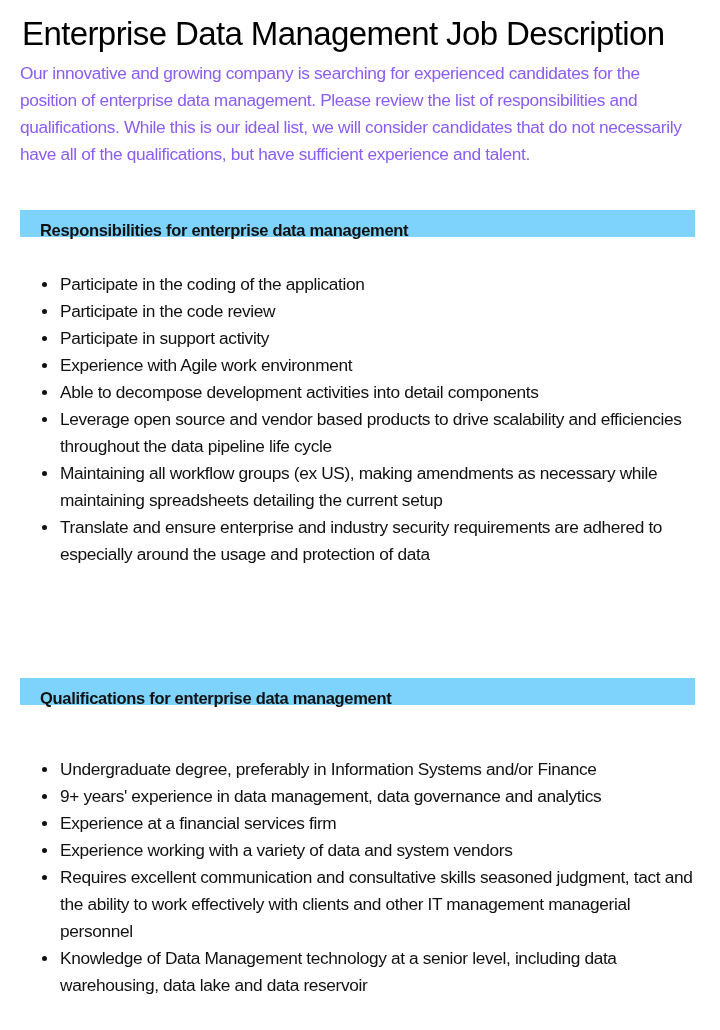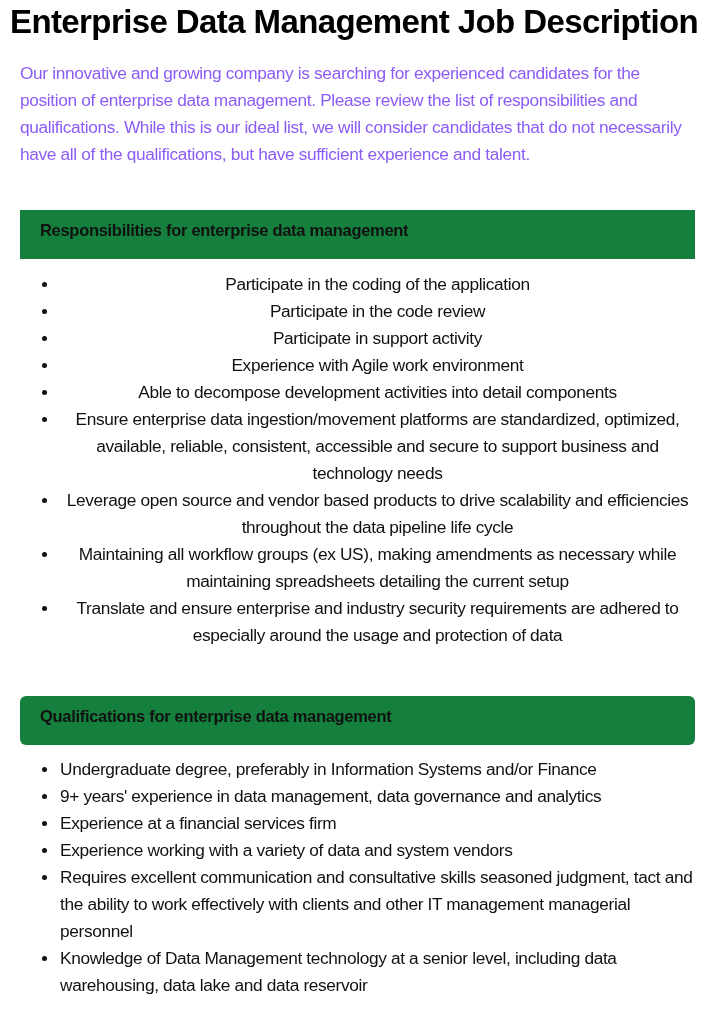--- a/index.html
+++ b/index.html
@@ -5,48 +5,48 @@
   html, body { margin: 0; padding: 0; background: #ffffff; }
   body {
     width: 720px;
     height: 1030px;
     overflow: hidden;
     font-family: "Liberation Sans", sans-serif;
     color: #111111;
   }
   .page { position: relative; width: 720px; }
   h1.title {
-    margin: 0;
+    margin: 12px;
     position: absolute;
     left: 10px;
     top: 2px;
     font-size: 33px;
     line-height: 40px;
-    font-weight: bold;
+    font-weight: normal;
     letter-spacing: -0.6px;
     color: #000000;
     white-space: nowrap;
   }
   .intro {
     position: absolute;
     left: 20px;
     top: 60px;
     width: 680px;
     margin: 0;
     font-size: 17.3px;
     line-height: 27px;
     letter-spacing: -0.35px;
     color: #8b5cf6;
   }
   .section-header {
     position: absolute;
     left: 20px;
     width: 675px;
-    height: 49px;
-    background: #15803d;
+    height: 27px;
+    background: #7dd3fc;
     box-sizing: border-box;
     padding-left: 20px;
     font-size: 16.5px;
     font-weight: bold;
     line-height: 41px;
     letter-spacing: -0.3px;
     color: #111111;
   }
   .bullets {
     position: absolute;
@@ -76,33 +76,32 @@
 <body>
 
 <div class="page">
 
   <h1 class="title">Enterprise Data Management Job Description</h1>
 
   <p class="intro">Our innovative and growing company is searching for experienced candidates for the position of enterprise data management. Please review the list of responsibilities and qualifications. While this is our ideal list, we will consider candidates that do not necessarily have all of the qualifications, but have sufficient experience and talent.</p>
 
   <div class="section-header" style="top:210px;">Responsibilities for enterprise data management</div>
 
-  <ul class="bullets" style="top:271px;text-align:center;">
+  <ul class="bullets" style="top:271px;">
     <li><span class="dot"></span><span>Participate in the coding of the application</span></li>
     <li><span class="dot"></span><span>Participate in the code review</span></li>
     <li><span class="dot"></span><span>Participate in support activity</span></li>
     <li><span class="dot"></span><span>Experience with Agile work environment</span></li>
     <li><span class="dot"></span><span>Able to decompose development activities into detail components</span></li>
-    <li><span class="dot"></span><span>Ensure enterprise data ingestion/movement platforms are standardized, optimized, available, reliable, consistent, accessible and secure to support business and technology needs</span></li>
     <li><span class="dot"></span><span>Leverage open source and vendor based products to drive scalability and efficiencies throughout the data pipeline life cycle</span></li>
     <li><span class="dot"></span><span>Maintaining all workflow groups (ex US), making amendments as necessary while maintaining spreadsheets detailing the current setup</span></li>
     <li><span class="dot"></span><span>Translate and ensure enterprise and industry security requirements are adhered to especially around the usage and protection of data</span></li>
   </ul>
 
-  <div class="section-header" style="top:696px;border-radius:6px;">Qualifications for enterprise data management</div>
+  <div class="section-header" style="top:678px;">Qualifications for enterprise data management</div>
 
   <ul class="bullets" style="top:756px;">
     <li><span class="dot"></span><span>Undergraduate degree, preferably in Information Systems and/or Finance</span></li>
     <li><span class="dot"></span><span>9+ years' experience in data management, data governance and analytics</span></li>
     <li><span class="dot"></span><span>Experience at a financial services firm</span></li>
     <li><span class="dot"></span><span>Experience working with a variety of data and system vendors</span></li>
     <li><span class="dot"></span><span>Requires excellent communication and consultative skills seasoned judgment, tact and the ability to work effectively with clients and other IT management managerial personnel</span></li>
     <li><span class="dot"></span><span>Knowledge of Data Management technology at a senior level, including data warehousing, data lake and data reservoir</span></li>
   </ul>
 

